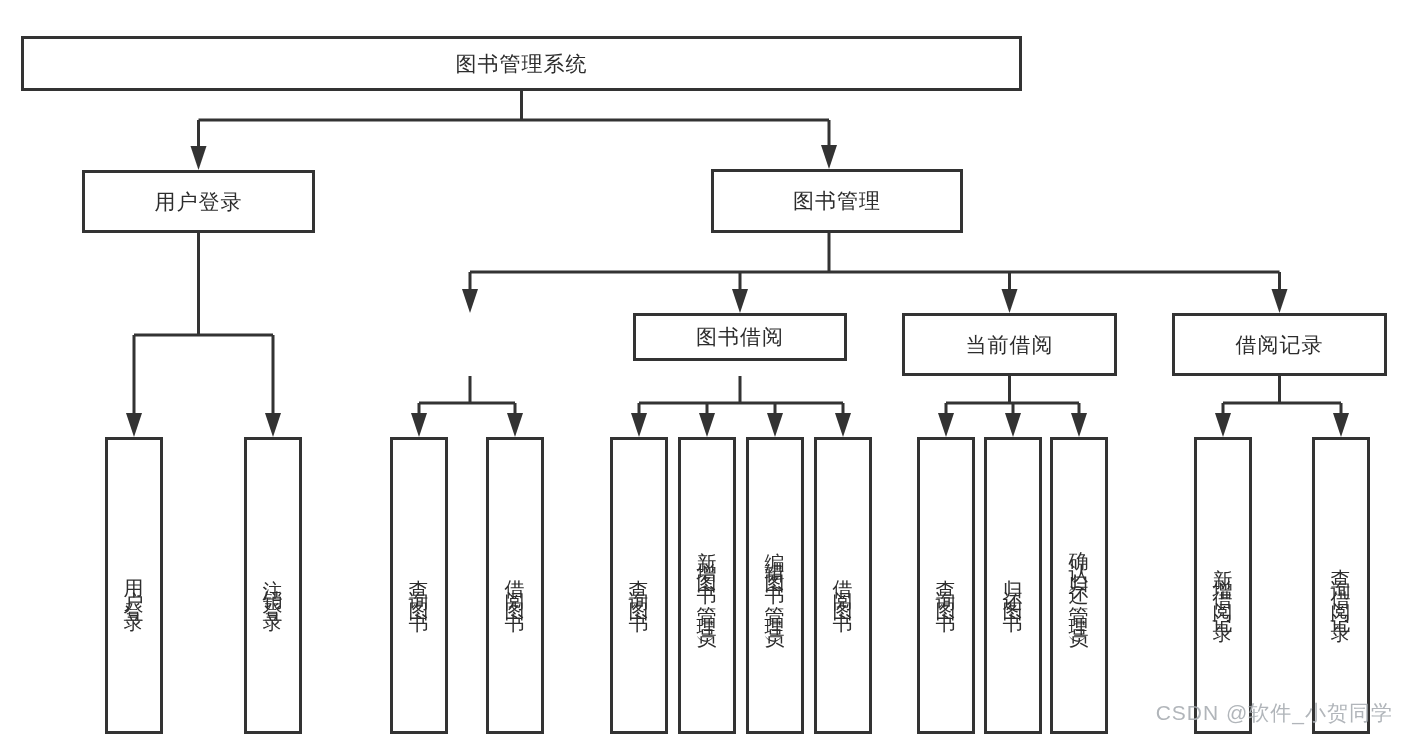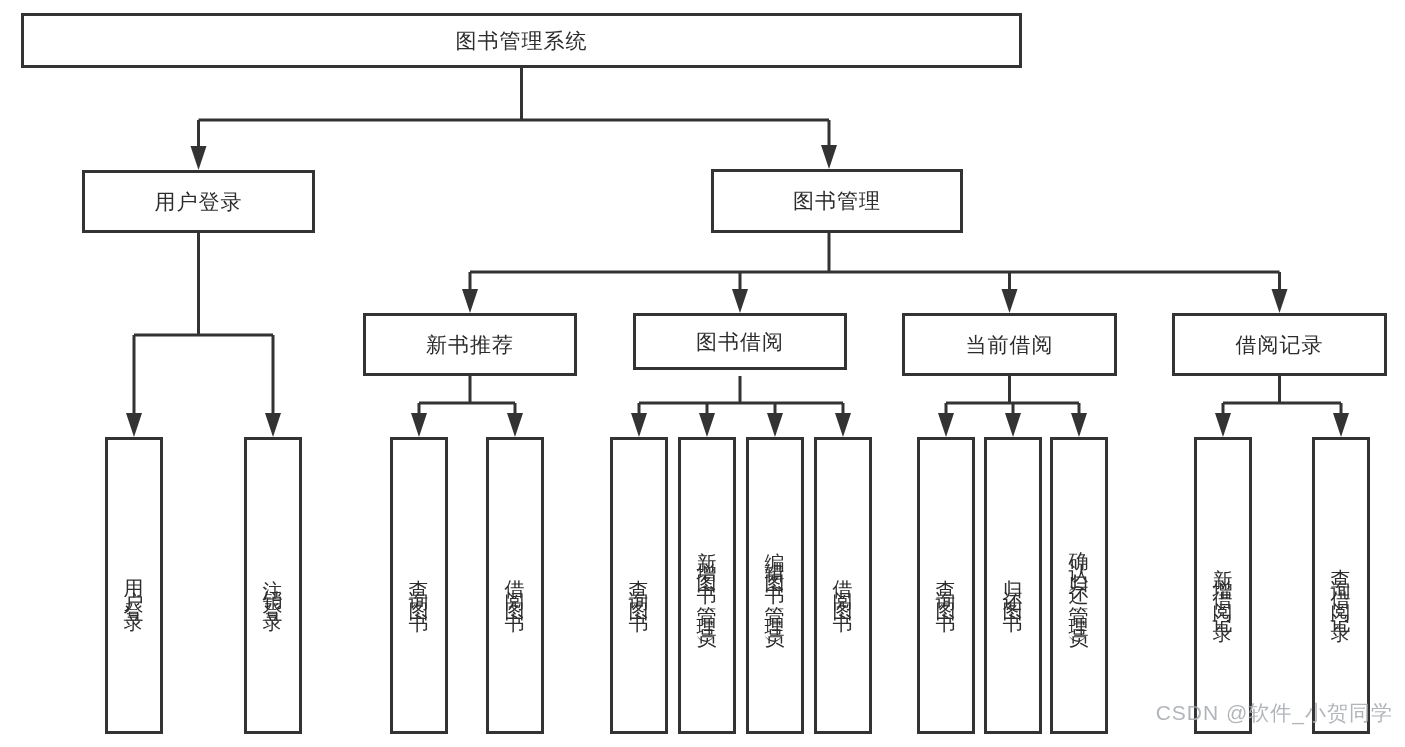--- a/index.html
+++ b/index.html
@@ -23,21 +23,21 @@
     box-sizing: border-box;
     border: 3px solid #333333;
     background: #ffffff;
     display: flex;
     align-items: center;
     justify-content: center;
     font-size: 21px;
     letter-spacing: 1px;
     color: #2d2d2d;
   }
-  .root-node { font-size: 21px; }
+  .root-node { font-size: 21px; margin-top: 23px; }
   .leaf {
     position: absolute;
     box-sizing: border-box;
     border: 3px solid #333333;
     background: #ffffff;
     display: flex;
     align-items: center;
     justify-content: center;
     color: #2d2d2d;
   }
@@ -100,24 +100,21 @@
     <span>图书管理系统</span>
   </div>
 
   <div class="hnode" style="left:82px;top:170px;width:233px;height:63px">
     <span>用户登录</span>
   </div>
   <div class="hnode" style="left:711px;top:169px;width:252px;height:64px">
     <span>图书管理</span>
   </div>
 
-  <div class="hnode" style="left:363px;top:313px;width:214px;height:63px">
-    <span>新书推荐</span>
-  </div>
-  <div class="hnode" style="left:633px;top:313px;width:214px;height:57px">
+  <div class="hnode" style="left:633px;top:313px;width:214px;height:48px">
     <span>图书借阅</span>
   </div>
   <div class="hnode" style="left:1172px;top:313px;width:215px;height:63px">
     <span>借阅记录</span>
   </div>
   <div class="hnode" style="left:902px;top:313px;width:215px;height:63px">
     <span>当前借阅</span>
   </div>
 
   <div class="leaf" style="left:105px;top:437px;width:58px;height:297px">

